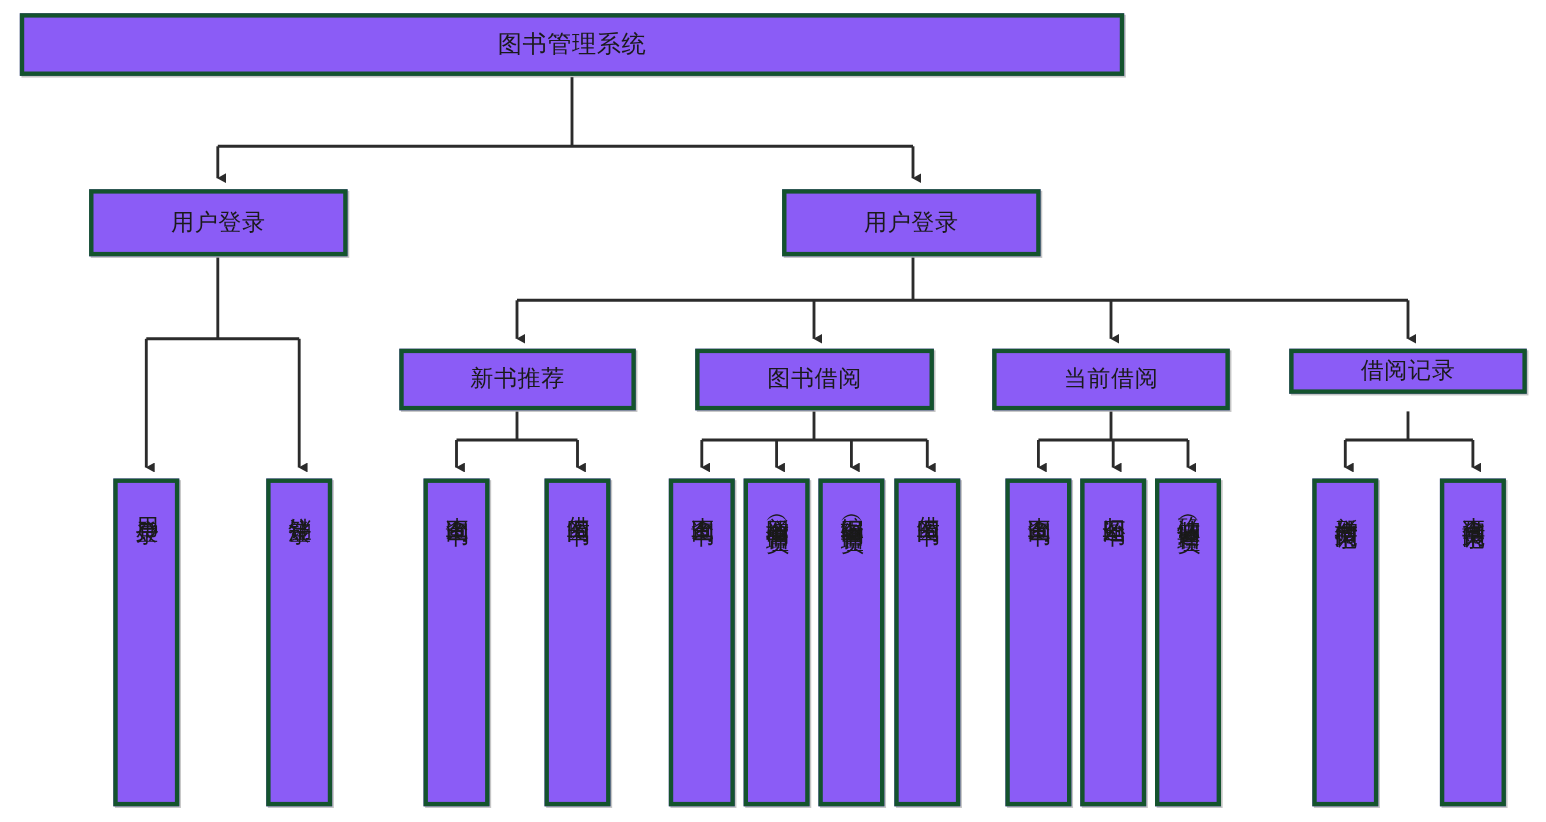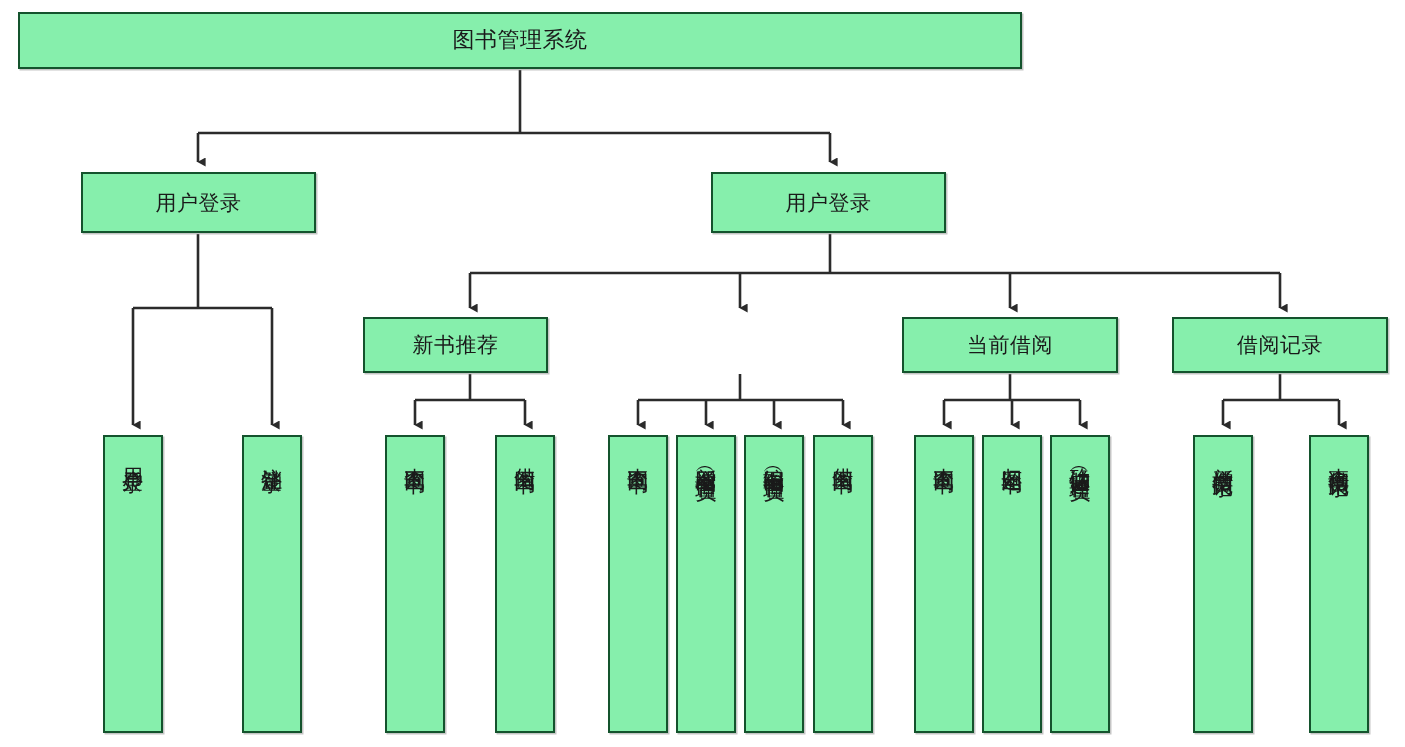--- a/index.html
+++ b/index.html
@@ -21,22 +21,22 @@
     position: absolute;
     left: 0;
     top: 0;
     width: 1405px;
     height: 747px;
     pointer-events: none;
   }
   .node {
     position: absolute;
     box-sizing: border-box;
-    background: #86efac;
-    border: 2px solid #14532d;
+    background: #8b5cf6;
+    border: 4px solid #14532d;
     display: flex;
     align-items: center;
     justify-content: center;
     box-shadow: 1.5px 1.5px 0 rgba(150,150,150,0.55);
   }
   .node .label {
     color: #1a1a1a;
     font-size: 21px;
     line-height: 1.22;
     letter-spacing: 0.5px;
@@ -128,27 +128,30 @@
     <span class="label">图书管理系统</span>
   </div>
 
   <div class="node" style="left:81px; top:172px; width:235px; height:61px;">
     <span class="label">用户登录</span>
   </div>
   <div class="node" style="left:711px; top:172px; width:235px; height:61px;">
     <span class="label">用户登录</span>
   </div>
 
-  <div class="node" style="left:363px; top:317px; width:185px; height:56px;">
+  <div class="node" style="left:363px; top:317px; width:215px; height:56px;">
     <span class="label">新书推荐</span>
+  </div>
+  <div class="node" style="left:632px; top:317px; width:217px; height:56px;">
+    <span class="label">图书借阅</span>
   </div>
   <div class="node" style="left:902px; top:317px; width:216px; height:56px;align-items:center;">
     <span class="label">当前借阅</span>
   </div>
-  <div class="node" style="left:1172px; top:317px; width:216px; height:56px;">
+  <div class="node" style="left:1172px; top:317px; width:216px; height:41px;">
     <span class="label">借阅记录</span>
   </div>
 
   <div class="node vertical" style="left:103px; top:435px; width:60px; height:298px;">
     <span class="label">用户登录</span>
   </div>
   <div class="node vertical" style="left:242px; top:435px; width:60px; height:298px;">
     <span class="label">注销登录</span>
   </div>
 

